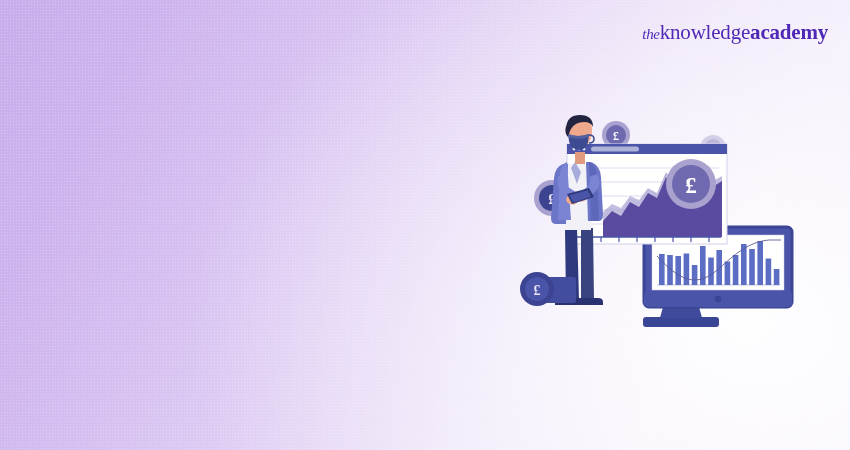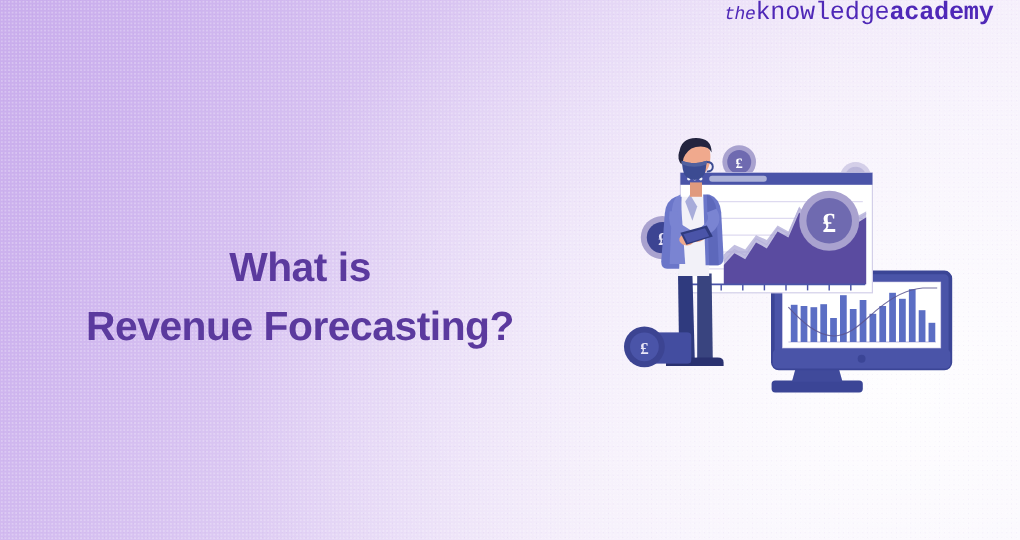--- a/index.html
+++ b/index.html
@@ -28,23 +28,23 @@
     background-image:
       radial-gradient(rgba(255,255,255,0.85) 0.6px, transparent 0.7px),
       radial-gradient(rgba(148,112,200,0.30) 0.5px, transparent 0.6px);
     background-size: 3px 3px, 4px 4px;
     background-position: 0 0, 1px 2px;
   }
 
   
   #logo {
     position: absolute;
-    top: 1px;
+    top: 22px;
     right: 22px;
-    font-family: Liberation Mono, monospace;
+    font-family: Liberation Serif, serif;
     color: #4f28b7;
     font-size: 21px;
     letter-spacing: -0.2px;
     white-space: nowrap;
     line-height: 1;
   }
   #logo .the {
     font-style: italic;
     font-size: 15px;
     letter-spacing: -0.3px;
@@ -81,24 +81,20 @@
 </head>
 <body>
 
 <div id="banner">
   <div id="noise"></div>
 
   <div id="logo">
     <span class="the">the</span><span class="knowledge">knowledge</span><span class="academy">academy</span>
   </div>
 
-  <h1 id="headline">
-    <span class="l1">What is</span>
-    <span class="l2">Revenue Forecasting?</span>
-  </h1>
 
   <div id="art">
     <svg viewBox="0 0 300 232" xmlns="http://www.w3.org/2000/svg">
       <defs>
         <clipPath id="clipMonitorScreen">
           <rect x="148" y="128" width="130" height="93" rx="1"></rect>
         </clipPath>
         <clipPath id="clipWindowChart">
           <rect x="98" y="57" width="119" height="72"></rect>
         </clipPath>

